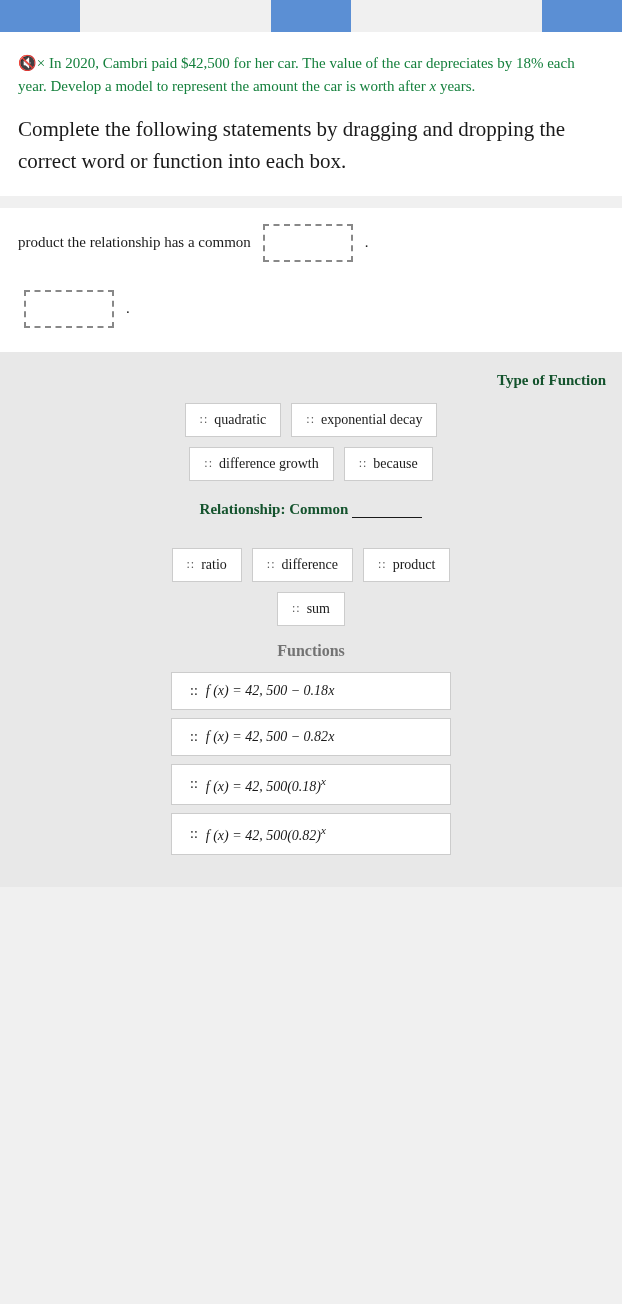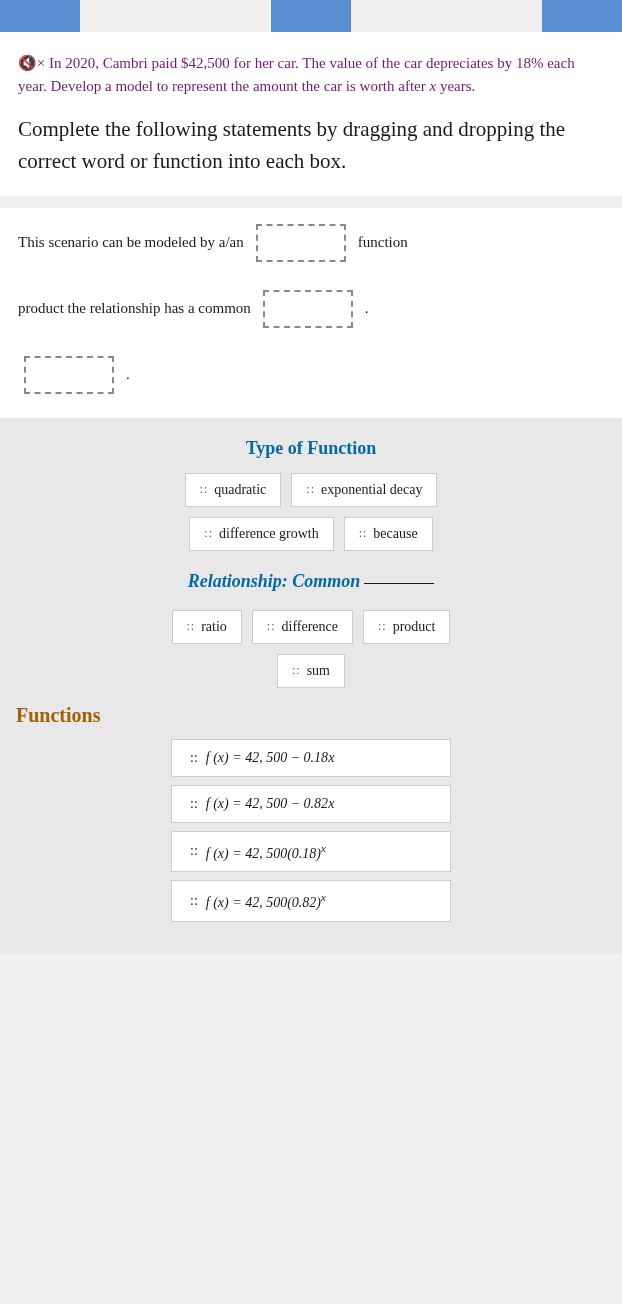--- a/index.html
+++ b/index.html
@@ -32,21 +32,21 @@
 
     .question-section {
       background: #ffffff;
       padding: 20px 18px 18px 18px;
       margin-bottom: 0;
     }
 
     .question-text {
       font-size: 15px;
       line-height: 1.55;
-      color: #701a75;
+      color: #15803d;
     }
 
     .italic-x {
       font-style: italic;
     }
 
     .instructions {
       font-size: 21px;
       line-height: 1.55;
       margin-top: 14px;
@@ -82,25 +82,25 @@
       flex-shrink: 0;
     }
 
     .drag-section {
       background: #e8e8e8;
       padding: 20px 16px 24px 16px;
       margin-top: 0;
     }
 
     .drag-category-title {
-      font-size: 18px;
+      font-size: 15px;
       font-weight: bold;
-      text-align: center;
+      text-align: right;
       margin-bottom: 14px;
-      color: #0369a1;
+      color: #14532d;
       font-family: Georgia, serif;
     }
 
     .drag-items-row {
       display: flex;
       justify-content: center;
       gap: 10px;
       margin-bottom: 10px;
       flex-wrap: wrap;
     }
@@ -129,25 +129,25 @@
     }
 
     .relationship-line {
       display: inline-block;
       width: 70px;
       border-bottom: 1.5px solid #1a1a1a;
       margin-left: 4px;
     }
 
     .functions-title {
-      font-size: 20px;
+      font-size: 16px;
       font-weight: bold;
-      text-align: left;
-      font-family: Georgia, serif;
-      color: #a16207;
+      text-align: center;
+      font-family: Georgia, serif;
+      color: #737373;
       margin-bottom: 12px;
     }
 
     .function-drag-item {
       background: #ffffff;
       border: 1px solid #ccc;
       padding: 10px 18px;
       font-size: 14px;
       cursor: grab;
       display: flex;
@@ -194,25 +194,20 @@
     <span style="cursor:pointer;">🔇×</span>
     In 2020, Cambri paid $42,500 for her car. The value of the car depreciates by 18% each year. Develop a model to represent the amount the car is worth after <span class="italic-x">x</span> years.
   </div>
   <div class="instructions">
     Complete the following statements by dragging and dropping the correct word or function into each box.
   </div>
 </div>
 
 <div class="statements-section">
 
-  <div class="statement-row">
-    <span class="statement-text">This scenario can be modeled by a/an</span>
-    <div class="drop-box"></div>
-    <span class="statement-text">function</span>
-  </div>
 
   <div class="statement-row">
     <span class="statement-text">product the relationship has a common</span>
     <div class="drop-box"></div>
     <span class="statement-text">.</span>
   </div>
 
   <div class="statement-row">
     <div class="drop-box"></div>
     <span class="statement-text">.</span>
@@ -241,21 +236,21 @@
       <span>difference growth</span>
     </div>
     <div class="drag-item">
       <span class="drag-handle">::</span>
       <span>because</span>
     </div>
   </div>
 
   <div class="section-divider">
     <div style="display:flex; align-items:center; justify-content:center; margin-bottom:14px;">
-      <span class="drag-category-title" style="margin-bottom:4px;font-style:italic;">Relationship: Common</span>
+      <span class="drag-category-title" style="margin-bottom:16px;">Relationship: Common</span>
       <span class="relationship-line"></span>
     </div>
     <div class="drag-items-row">
       <div class="drag-item">
         <span class="drag-handle">::</span>
         <span>ratio</span>
       </div>
       <div class="drag-item">
         <span class="drag-handle">::</span>
         <span>difference</span>

